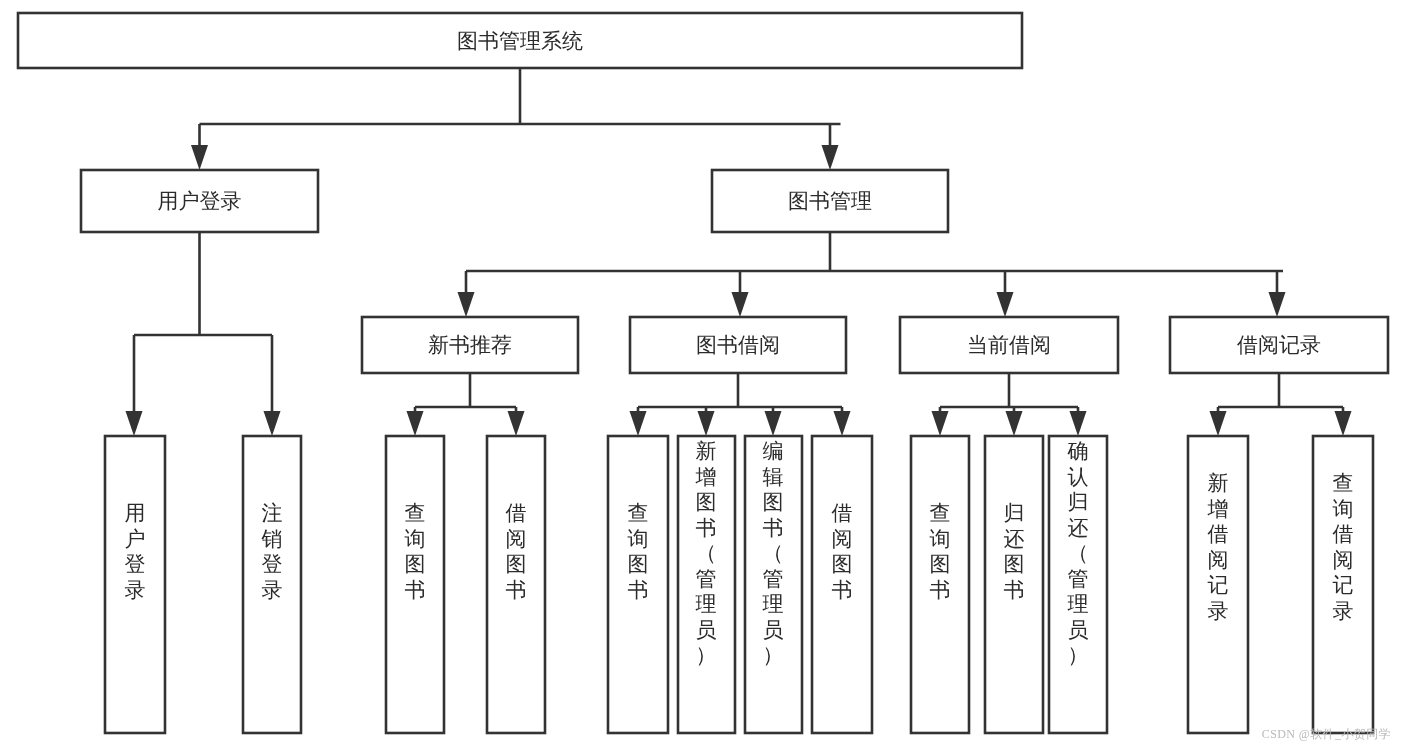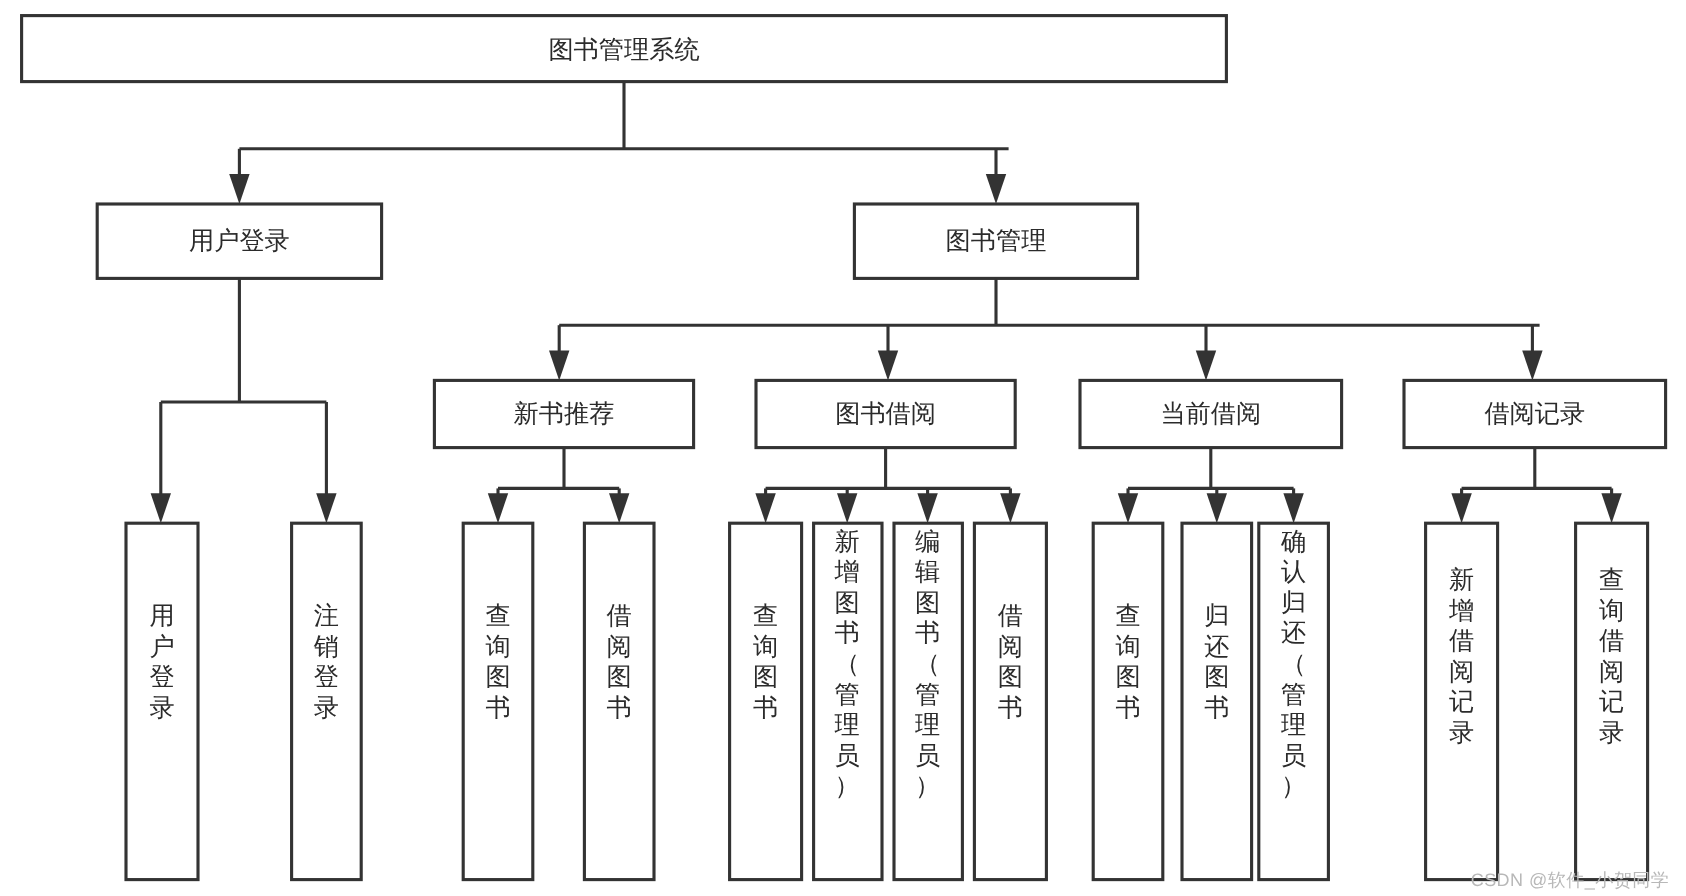--- a/index.html
+++ b/index.html
@@ -44,22 +44,22 @@
   .node-label-vertical {
     font-family: "Liberation Sans", "DejaVu Sans", sans-serif;
     font-size: 21px;
     fill: #2b2b2b;
     text-anchor: middle;
   }
   .watermark {
     position: absolute;
     right: 14px;
     bottom: 4px;
-    font-family: Liberation Sans, sans-serif;
-    font-size: 15px;
+    font-family: Liberation Serif, serif;
+    font-size: 12px;
     color: #b8b8b8;
     letter-spacing: 0.4px;
     white-space: nowrap;
     pointer-events: none;
   }
 </style>
 </head>
 <body>
 
 <svg id="diagram" viewBox="0 0 1405 747" xmlns="http://www.w3.org/2000/svg">

